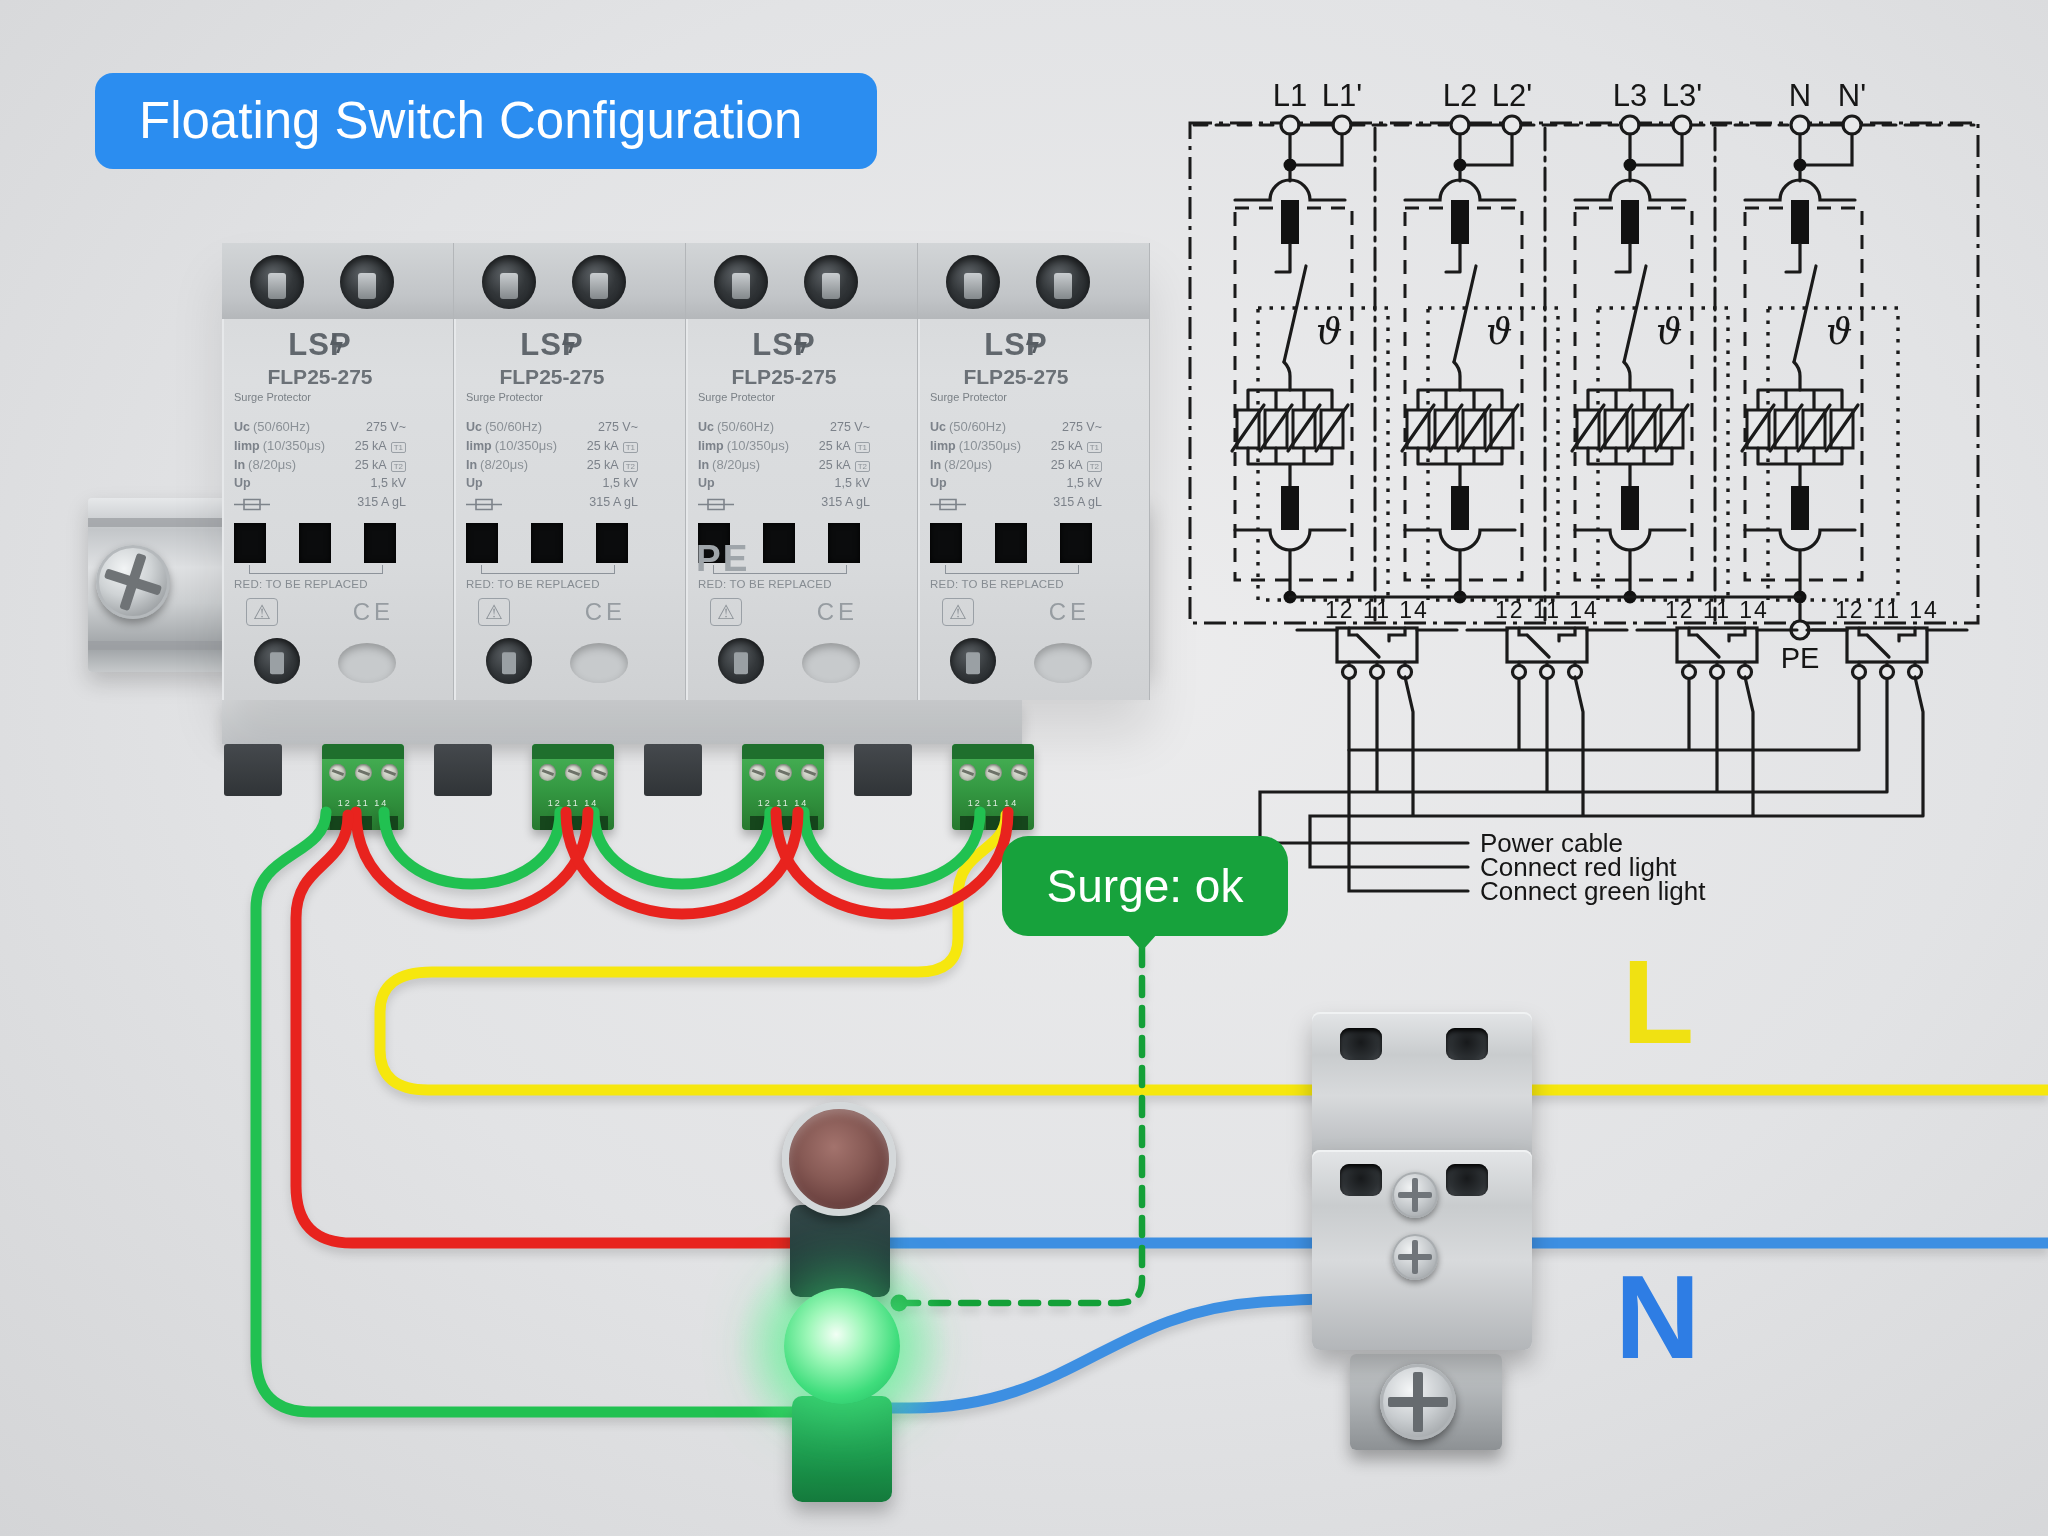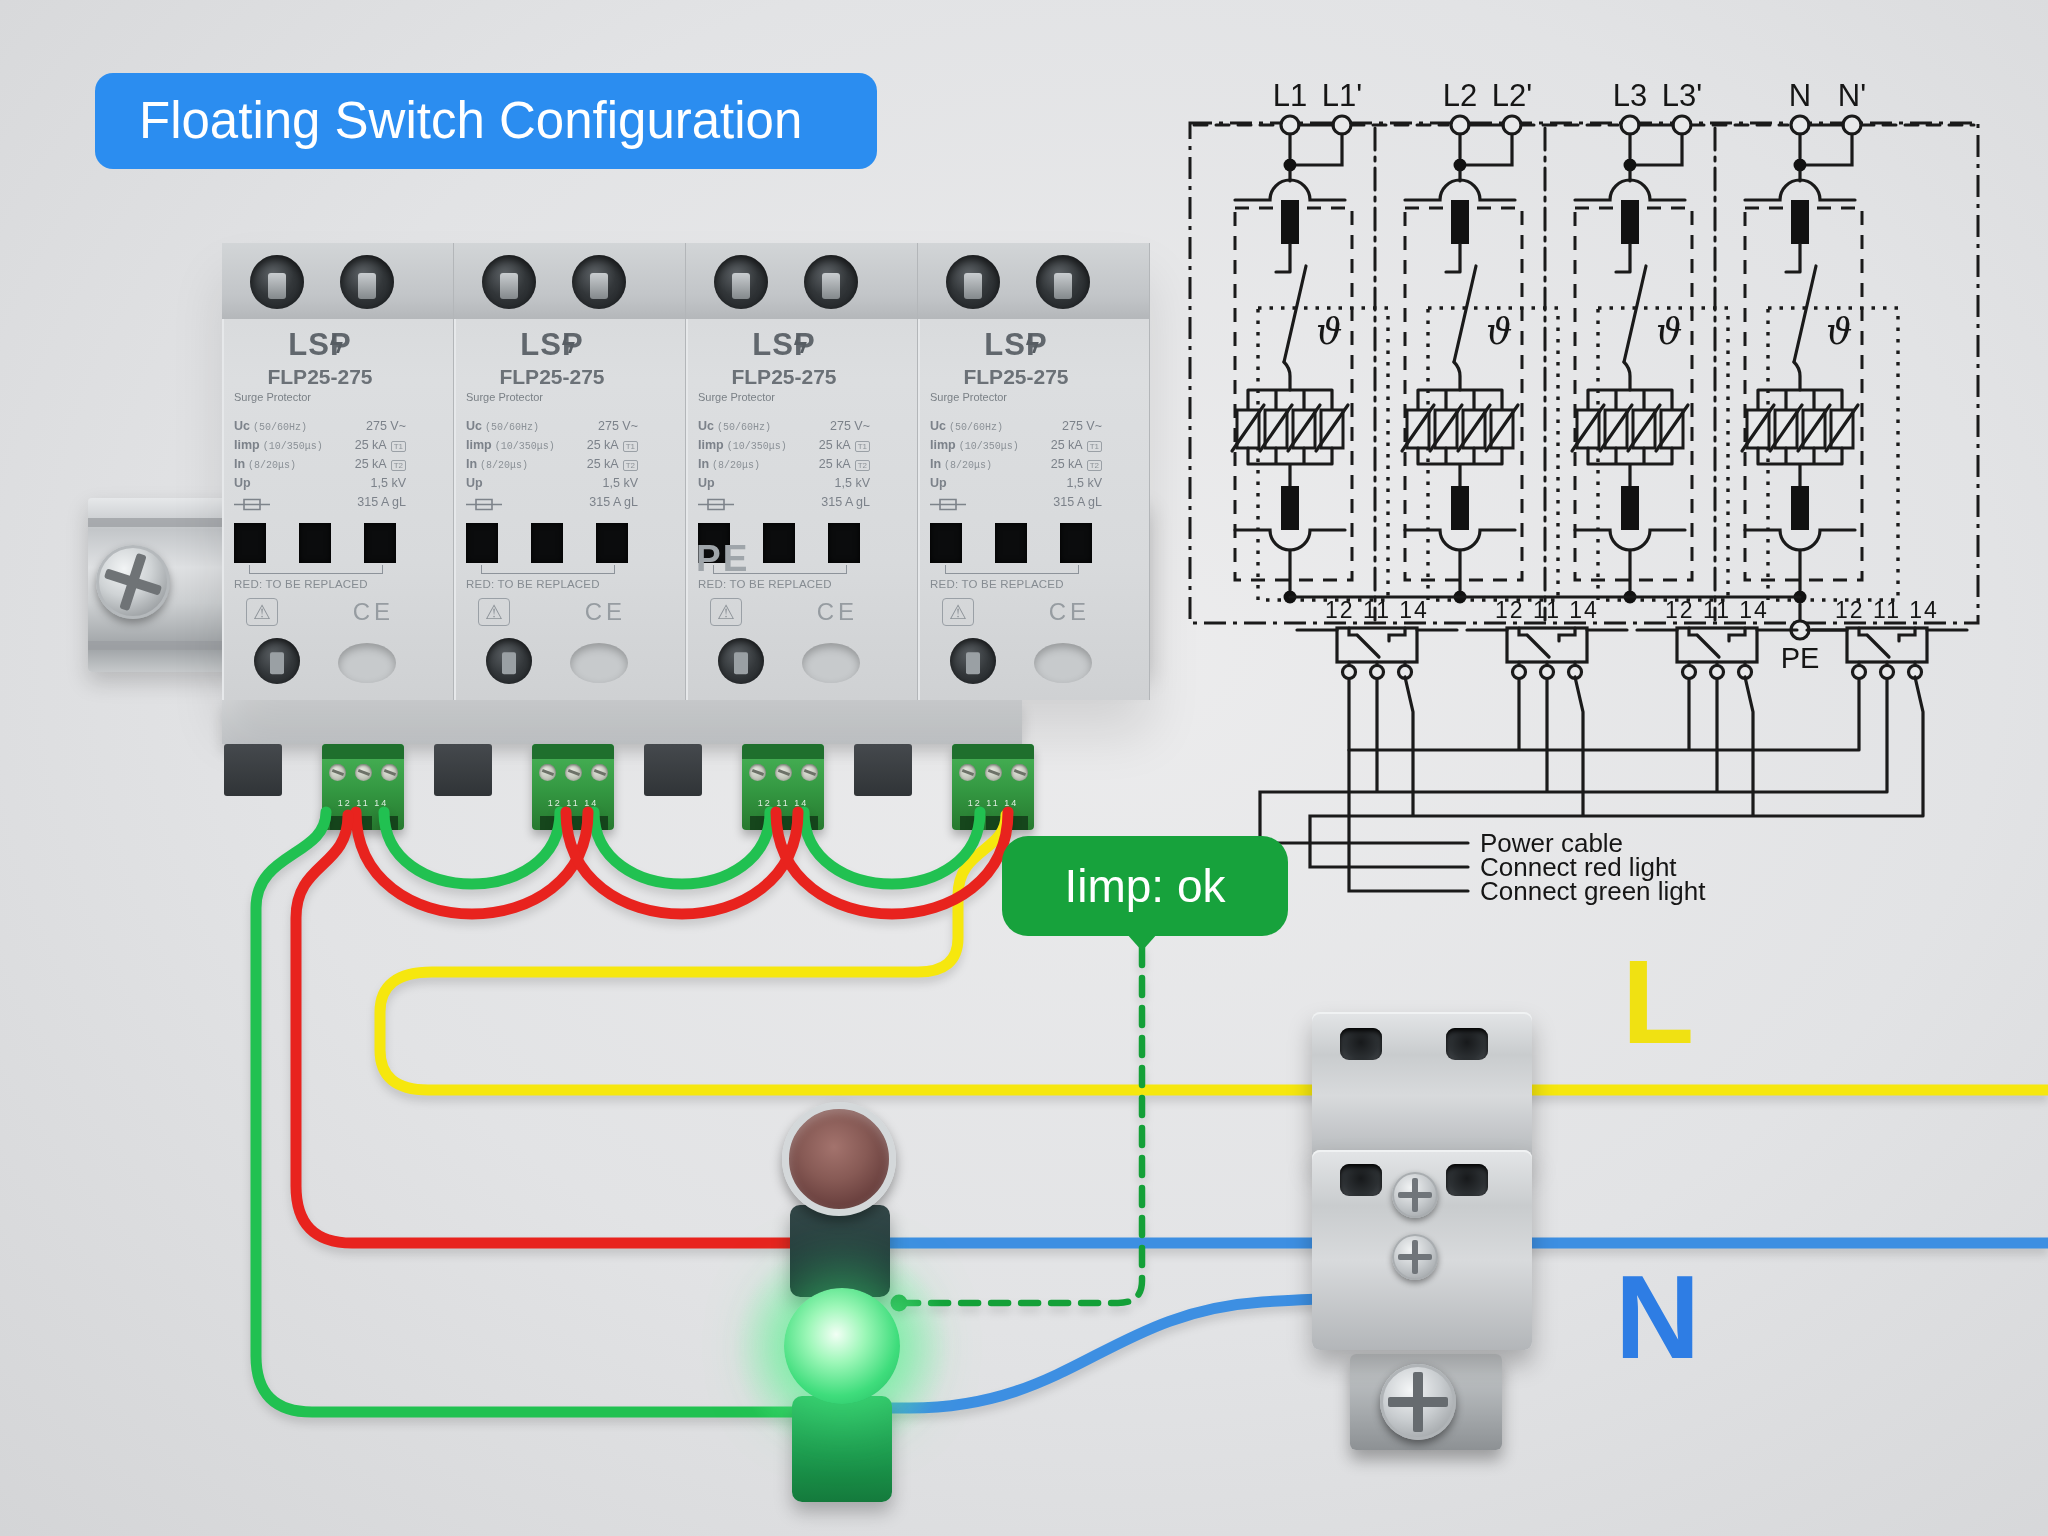--- a/index.html
+++ b/index.html
@@ -37,21 +37,21 @@
     transform:translate(-50%,-35%);background:linear-gradient(180deg,#c9cdd0,#84898c);border-radius:3px;}
   .term.t1{left:28px}.term.t2{left:118px}
   .mlabel{position:absolute;left:12px;top:84px;width:172px;color:#7c828a;}
   .logo{position:relative;text-align:center;font-size:31px;font-weight:bold;color:#61676d;letter-spacing:1px;height:36px;}
   .bolt{position:absolute;font-size:25px;margin-left:-22px;top:3px;color:#575d63;}
   .model{text-align:center;font-size:21px;font-weight:bold;color:#6b7177;margin-top:2px;}
   .subtitle{text-align:left;font-size:11px;color:#7a8086;margin-top:2px;}
   .specs{margin-top:16px;}
   .srow{display:flex;align-items:baseline;height:19px;font-size:12.5px;}
   .sk{font-weight:bold;color:#7c828a;}
-  .sc{font-size:10px;margin-left:3px;color:#8b9197;font-family:Liberation Mono, monospace;}
+  .sc{font-size:13px;margin-left:3px;color:#8b9197;}
   .sv{margin-left:auto;color:#7c828a;}
   .sb{margin-left:4px;font-size:8px;border:1px solid #9aa0a6;padding:0 2px;border-radius:2px;color:#8b9197;}
   .sb:empty{display:none}
   .fuseicon{align-self:center;}
   .squares{display:flex;margin-top:9px;width:162px;justify-content:space-between;}
   .sq{width:32px;height:40px;background:#0b0c0d;box-shadow:inset 0 0 6px #000;}
   .bracket{width:132px;height:8px;margin:2px 0 0 15px;border-left:1.5px solid #8d939a;
     border-right:1.5px solid #8d939a;border-bottom:1.5px solid #8d939a;}
   .note{margin-top:4px;font-size:11.5px;color:#868c92;letter-spacing:.2px;}
   .icons{display:flex;align-items:center;margin-top:8px;padding:0 12px;justify-content:space-between;}
@@ -465,21 +465,21 @@
   </div>
   <span class="mscrew" style="left:1392px;top:1172px"></span>
   <span class="mscrew" style="left:1392px;top:1234px"></span>
   <div class="tbbracket"></div>
   <span class="bigscrew"></span>
 
   <div class="biglabel label-L">L</div>
   <div class="biglabel label-N">N</div>
 
   <div class="bubble">
-    <span>Iimp: ok</span>
+    <span>Surge: ok</span>
   </div>
 
   <svg class="schematic" width="840" height="860" viewBox="0 0 840 860">
     <defs>
       <g id="chan">
         <rect class="dash1" x="-55" y="148" width="117" height="372"></rect>
         <rect class="dash2" x="-32" y="248" width="130" height="292"></rect>
         <circle class="termc" cx="0" cy="65" r="9"></circle>
         <circle class="termc" cx="52" cy="65" r="9"></circle>
         <path d="M9,65 H43"></path>

